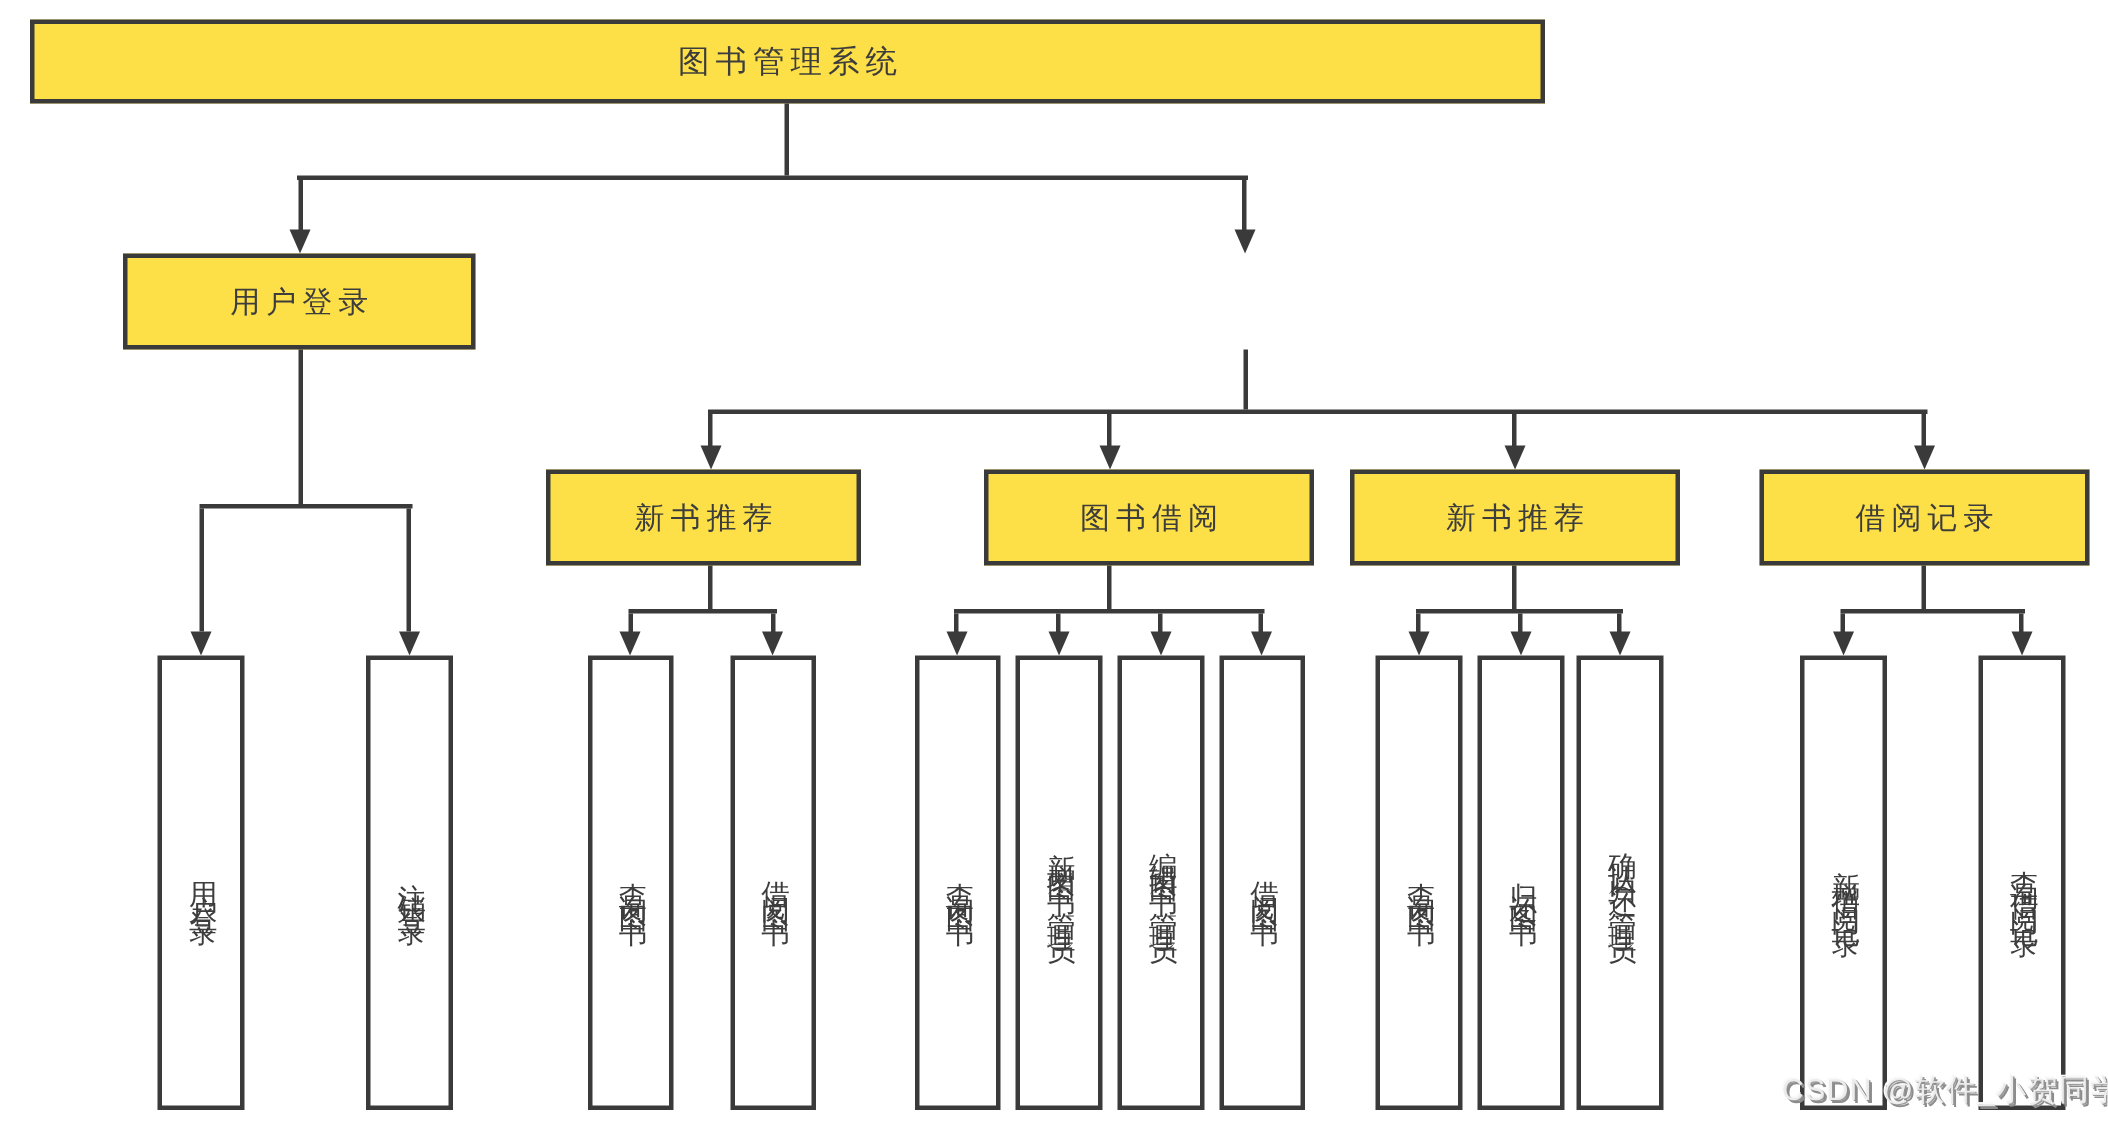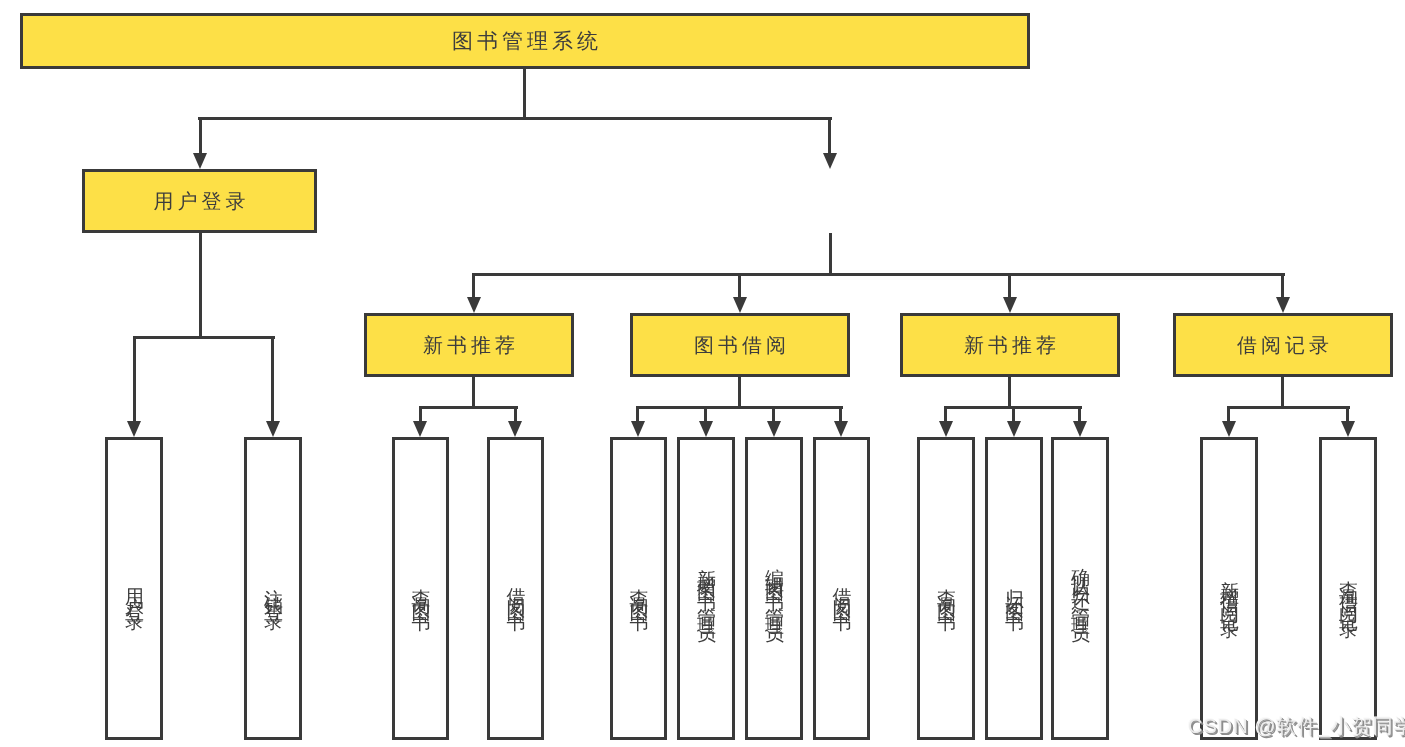--- a/index.html
+++ b/index.html
@@ -68,21 +68,21 @@
   <div class="ln" style="left:738px;top:276px;width:3px;height:22px"></div>
   <div class="arr" style="left:733px;top:297px"></div>
   <div class="ln" style="left:1008px;top:276px;width:3px;height:22px"></div>
   <div class="arr" style="left:1003px;top:297px"></div>
   <div class="ln" style="left:1281px;top:276px;width:3px;height:22px"></div>
   <div class="arr" style="left:1276px;top:297px"></div>
 
   <div class="node" style="left:364px;top:313px;width:210px;height:64px">
     <span>新书推荐</span>
   </div>
-  <div class="node" style="left:630px;top:313px;width:220px;height:64px">
+  <div class="node" style="left:656px;top:313px;width:220px;height:64px">
     <span>图书借阅</span>
   </div>
   <div class="node" style="left:900px;top:313px;width:220px;height:64px">
     <span>新书推荐</span>
   </div>
   <div class="node" style="left:1173px;top:313px;width:220px;height:64px">
     <span>借阅记录</span>
   </div>
 
   <div class="ln" style="left:472px;top:377px;width:3px;height:30px"></div>

